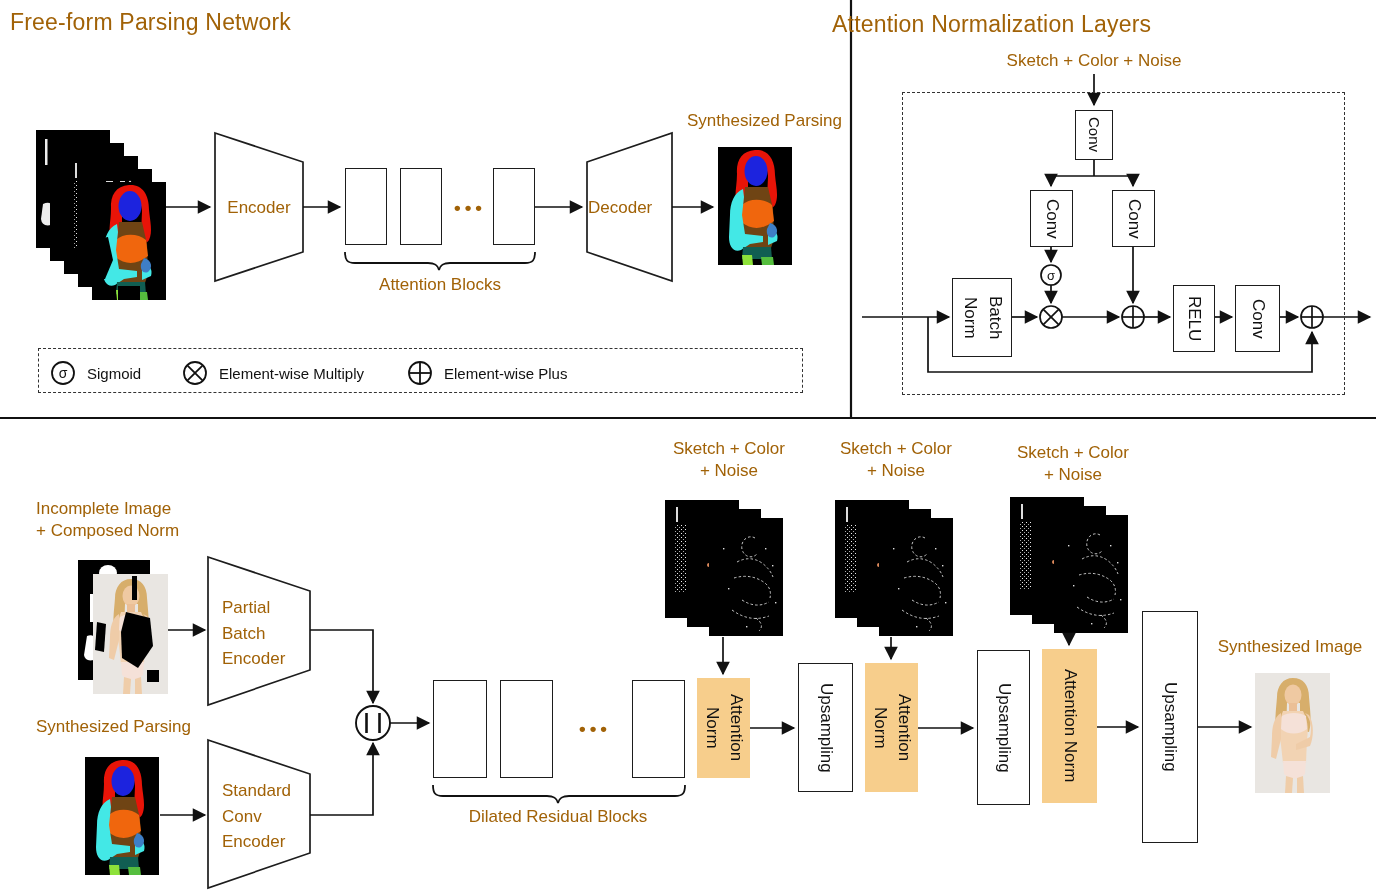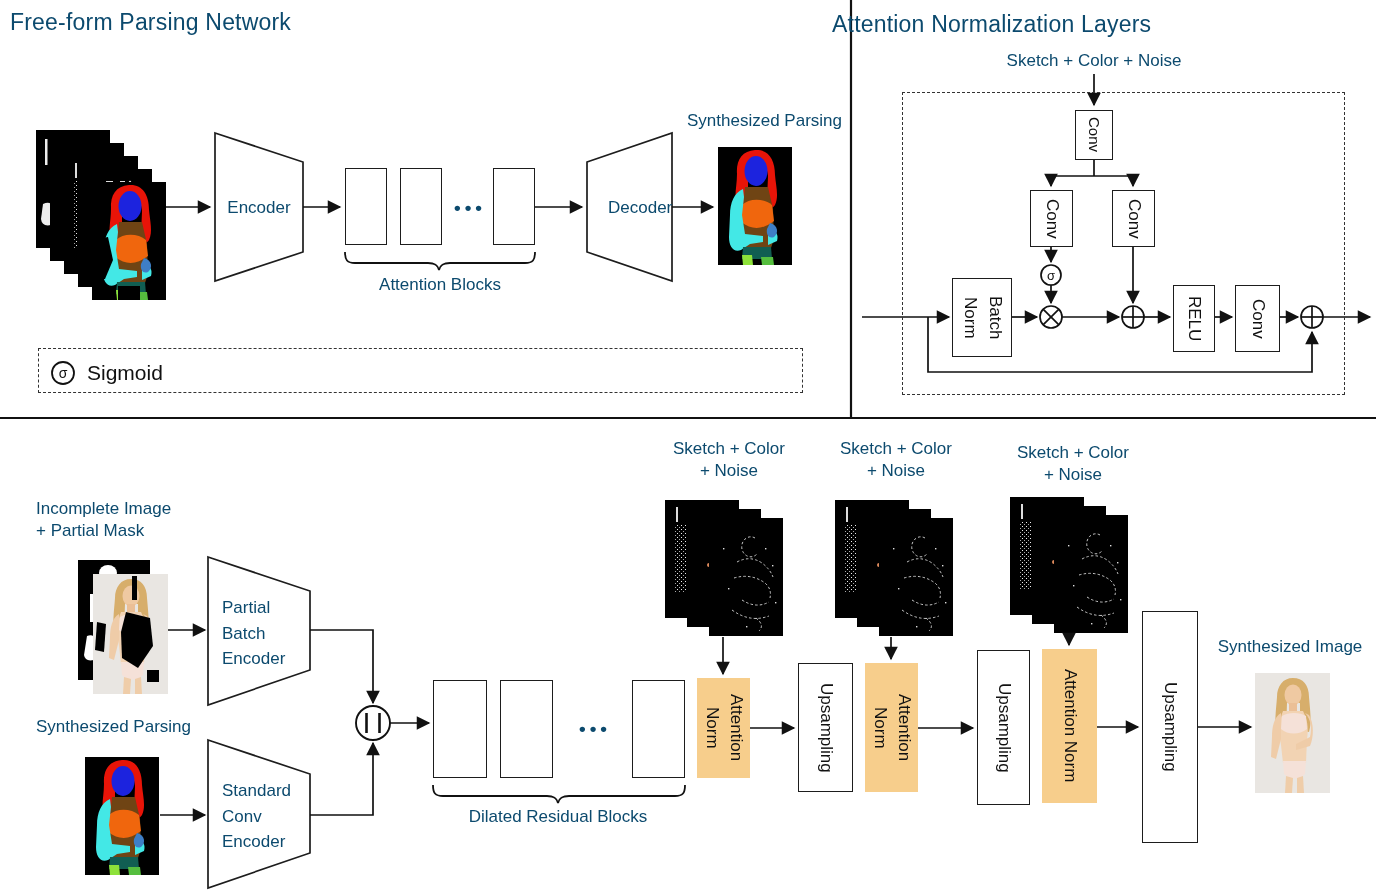--- a/index.html
+++ b/index.html
@@ -1,32 +1,32 @@
 <!DOCTYPE html>
 <html><head>
 <meta charset="utf-8">
 <style>
   html,body{margin:0;padding:0;background:#fff;}
   .canvas{position:relative;width:1376px;height:892px;background:#fff;overflow:hidden;
           font-family:"Liberation Sans",sans-serif;color:#111;}
   .art{position:absolute;left:0;top:0;z-index:1;}
-  .lbl{position:absolute;z-index:3;font-size:17px;line-height:1.3;color:#0c4a6e;}
+  .lbl{position:absolute;z-index:3;font-size:17px;line-height:1.3;color:#a16207;}
   .title{font-size:23px;letter-spacing:.2px;}
   .pre{white-space:pre-line;}
   .ctr{text-align:center;}
   .box{position:absolute;z-index:2;box-sizing:border-box;border:1.6px solid #1d1d1d;background:#fff;
        display:flex;align-items:center;justify-content:center;font-size:17px;}
   .obox{border:none;background:#F7CE8C;}
   .vtext{writing-mode:vertical-rl;text-orientation:mixed;white-space:pre-line;line-height:1.45;
          text-align:center;}
   .dots{font-size:19px;font-weight:bold;letter-spacing:4px;}
   .legendbox{position:absolute;z-index:2;box-sizing:border-box;border:1.6px dashed #333;}
   .dashbox{position:absolute;z-index:2;box-sizing:border-box;border:1.6px dashed #333;}
   .litem{position:absolute;z-index:3;display:flex;align-items:center;gap:11px;height:28px;}
-  .litem .txt{font-size:21px;}
+  .litem .txt{font-size:15px;}
 </style>
 </head>
 <body>
 
 <div class="canvas">
 
 <svg class="art" width="1376" height="892" viewBox="0 0 1376 892">
 <defs>
   <marker id="ah" viewBox="0 0 10 10" refX="9" refY="5" markerWidth="9" markerHeight="8" orient="auto-start-reverse">
     <path d="M0,0 L10,5 L0,10 z" fill="#111"></path>
@@ -258,28 +258,28 @@
 </g>
 </svg>
 
 <div class="legendbox" style="left:38px;top:348px;width:765px;height:45px;"></div>
 <div class="dashbox" style="left:902px;top:92px;width:443px;height:303px;"></div>
 
 <div class="lbl title" style="left:10px;top:8px;">Free-form Parsing Network</div>
 <div class="lbl ctr" style="left:216px;top:197px;width:86px;">Encoder</div>
 <div class="lbl ctr dots" style="left:444px;top:196px;width:52px;">•••</div>
 <div class="lbl ctr" style="left:340px;top:274px;width:200px;">Attention Blocks</div>
-<div class="lbl ctr" style="left:608px;top:197px;width:59px;">Decoder</div>
+<div class="lbl ctr" style="left:588px;top:197px;width:59px;">Decoder</div>
 <div class="lbl" style="left:687px;top:110px;">Synthesized Parsing</div>
 
 <div class="lbl title" style="left:832px;top:10px;text-align:center;">Attention Normalization Layers</div>
 <div class="lbl ctr" style="left:990px;top:50px;width:208px;">Sketch + Color + Noise</div>
 
 <div class="lbl pre" style="left:36px;top:498px;">Incomplete Image
- + Partial Mask</div>
+ + Composed Norm</div>
 <div class="lbl" style="left:36px;top:716px;">Synthesized Parsing</div>
 <div class="lbl pre" style="left:222px;top:595px;width:90px;line-height:1.5;">Partial
 Batch
 Encoder</div>
 <div class="lbl pre" style="left:222px;top:778px;width:95px;line-height:1.5;">Standard
 Conv
 Encoder</div>
 <div class="lbl ctr dots" style="left:569px;top:717px;width:52px;">•••</div>
 <div class="lbl ctr" style="left:448px;top:806px;width:220px;text-align:center;">Dilated Residual Blocks</div>
 <div class="lbl pre ctr" style="left:659px;top:438px;width:140px;">Sketch + Color
@@ -290,20 +290,36 @@
 + Noise</div>
 <div class="lbl ctr" style="left:1210px;top:636px;width:160px;">Synthesized Image</div>
 
 <div class="litem" style="left:50px;top:359px;">
   <svg width="26" height="26" viewBox="-13 -13 26 26">
     <circle r="11" fill="none" stroke="#111" stroke-width="1.8"></circle>
     <text x="0" y="5" font-size="14" text-anchor="middle" fill="#111">σ</text>
   </svg>
   <span class="txt">Sigmoid</span>
 </div>
+<div class="litem" style="left:182px;top:359px;">
+  <svg width="26" height="26" viewBox="-13 -13 26 26">
+    <circle r="11" fill="none" stroke="#111" stroke-width="1.8"></circle>
+    <line x1="-7.7" y1="-7.7" x2="7.7" y2="7.7" stroke="#111" stroke-width="1.8"></line>
+    <line x1="7.7" y1="-7.7" x2="-7.7" y2="7.7" stroke="#111" stroke-width="1.8"></line>
+  </svg>
+  <span class="txt">Element-wise Multiply</span>
+</div>
+<div class="litem" style="left:407px;top:359px;">
+  <svg width="26" height="26" viewBox="-13 -13 26 26">
+    <circle r="11" fill="none" stroke="#111" stroke-width="1.8"></circle>
+    <line x1="-11" y1="0" x2="11" y2="0" stroke="#111" stroke-width="1.8"></line>
+    <line x1="0" y1="-11" x2="0" y2="11" stroke="#111" stroke-width="1.8"></line>
+  </svg>
+  <span class="txt">Element-wise Plus</span>
+</div>
 
 <div class="box vtext" style="left:1075px;top:110px;width:38px;height:50px;font-size:15px;">Conv</div>
 <div class="box vtext" style="left:1030px;top:190px;width:43px;height:57px;">Conv</div>
 <div class="box vtext" style="left:1112px;top:190px;width:43px;height:57px;">Conv</div>
 <div class="box vtext" style="left:952px;top:278px;width:60px;height:79px;">Batch
 Norm</div>
 <div class="box vtext" style="left:1173px;top:285px;width:42px;height:67px;">RELU</div>
 <div class="box vtext" style="left:1235px;top:285px;width:45px;height:67px;">Conv</div>
 
 <div class="box" style="left:345px;top:168px;width:42px;height:77px;"></div>

